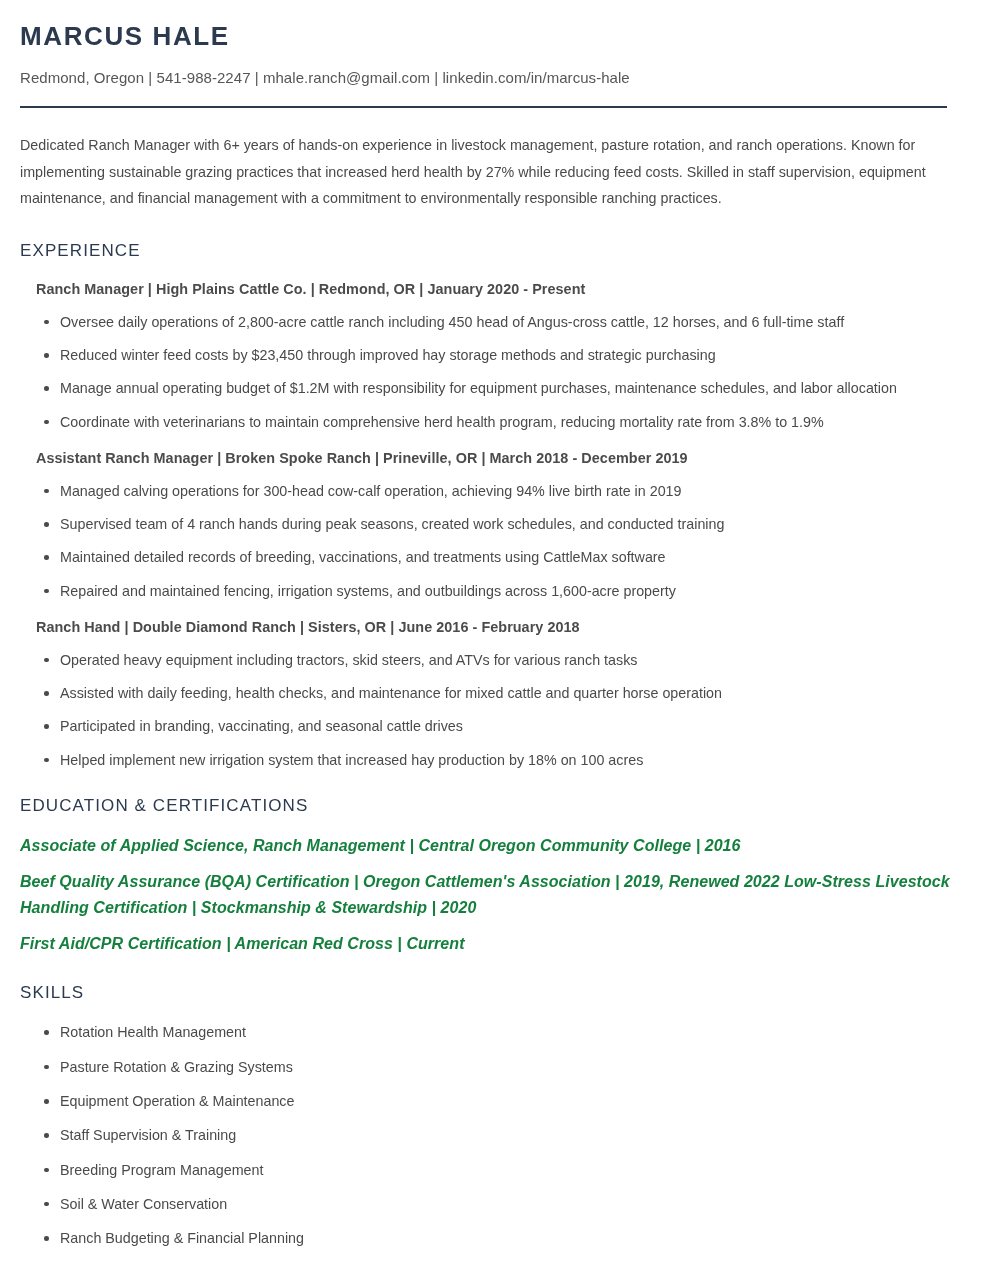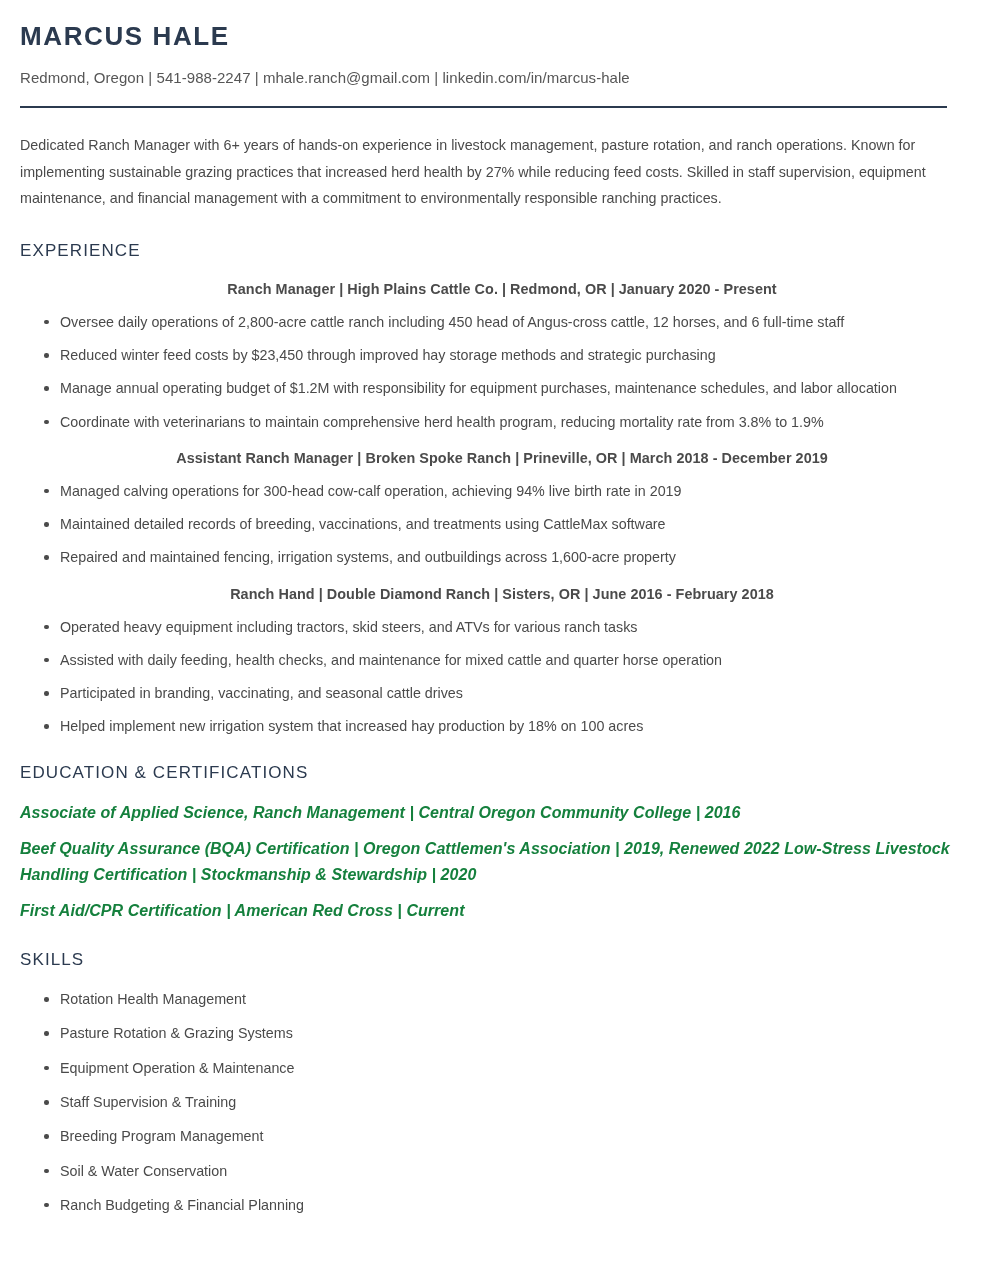--- a/index.html
+++ b/index.html
@@ -76,21 +76,20 @@
   .job {
     margin-bottom: 10px;
   }
   .job-heading {
     font-size: 14.4px;
     font-weight: bold;
     color: #4b4b4b;
     line-height: 1.45;
     margin: 0 0 10px 16px;
     letter-spacing: 0.05px;
-    text-align: center;
   }
   ul.bullets {
     list-style: none;
     margin: 0;
     padding: 0;
   }
   ul.bullets > li {
     position: relative;
     font-size: 14.3px;
     color: #4a4a4a;
@@ -157,20 +156,21 @@
         <li>Reduced winter feed costs by $23,450 through improved hay storage methods and strategic purchasing</li>
         <li>Manage annual operating budget of $1.2M with responsibility for equipment purchases, maintenance schedules, and labor allocation</li>
         <li>Coordinate with veterinarians to maintain comprehensive herd health program, reducing mortality rate from 3.8% to 1.9%</li>
       </ul>
     </div>
 
     <div class="job">
       <div class="job-heading">Assistant Ranch Manager | Broken Spoke Ranch | Prineville, OR | March 2018 - December 2019</div>
       <ul class="bullets">
         <li>Managed calving operations for 300-head cow-calf operation, achieving 94% live birth rate in 2019</li>
+        <li>Supervised team of 4 ranch hands during peak seasons, created work schedules, and conducted training</li>
         <li>Maintained detailed records of breeding, vaccinations, and treatments using CattleMax software</li>
         <li>Repaired and maintained fencing, irrigation systems, and outbuildings across 1,600-acre property</li>
       </ul>
     </div>
 
     <div class="job">
       <div class="job-heading">Ranch Hand | Double Diamond Ranch | Sisters, OR | June 2016 - February 2018</div>
       <ul class="bullets">
         <li>Operated heavy equipment including tractors, skid steers, and ATVs for various ranch tasks</li>
         <li>Assisted with daily feeding, health checks, and maintenance for mixed cattle and quarter horse operation</li>

